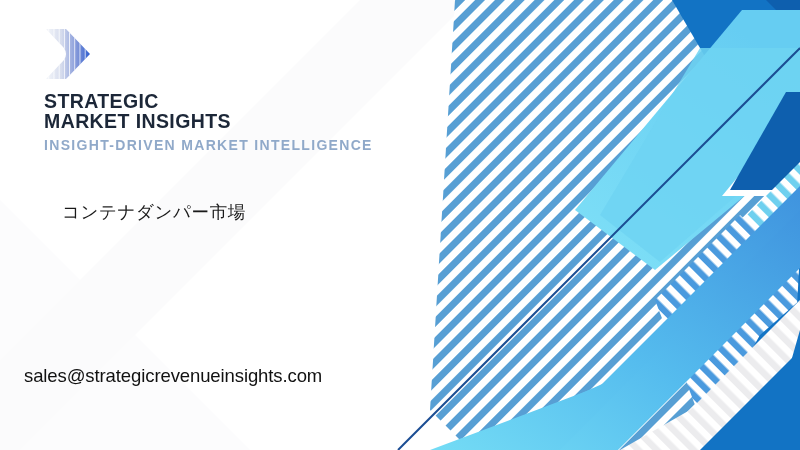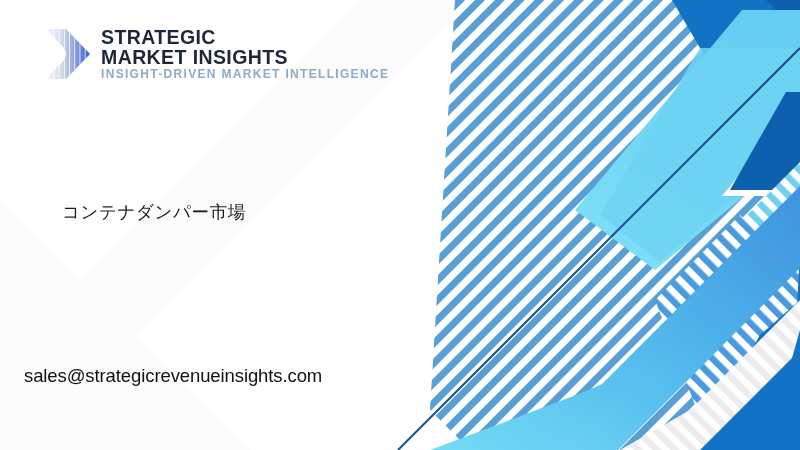--- a/index.html
+++ b/index.html
@@ -26,45 +26,47 @@
     pointer-events: none;
   }
 
   
   #logo-block {
     position: absolute;
     left: 44px;
     top: 26px;
     display: flex;
     gap: 9px;
+    flex-direction: column;
   }
   #logo-mark {
     width: 48px;
     height: 56px;
     flex: 0 0 auto;
   }
   #logo-text-block {
     display: flex;
     flex-direction: column;
     justify-content: center;
   }
   .logo-line {
     font-size: 19.5px;
     font-weight: bold;
     color: #1c2738;
     letter-spacing: 0.4px;
     line-height: 1.04;
     white-space: nowrap;
   }
   #logo-tagline {
-    font-size: 12px;
+    font-size: 14px;
     font-weight: bold;
     color: #90a9c9;
     letter-spacing: 1.32px;
     white-space: nowrap;
+    margin-top: 5px;
   }
 
   
   #report-title {
     position: absolute;
     left: 62px;
     top: 200px;
     font-size: 17.5px;
     font-weight: normal;
     color: #1a1a1a;

